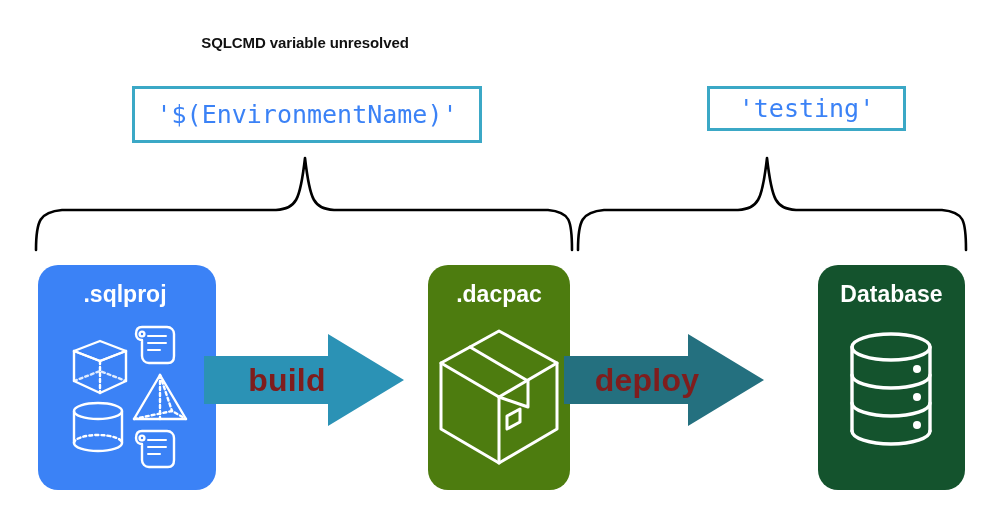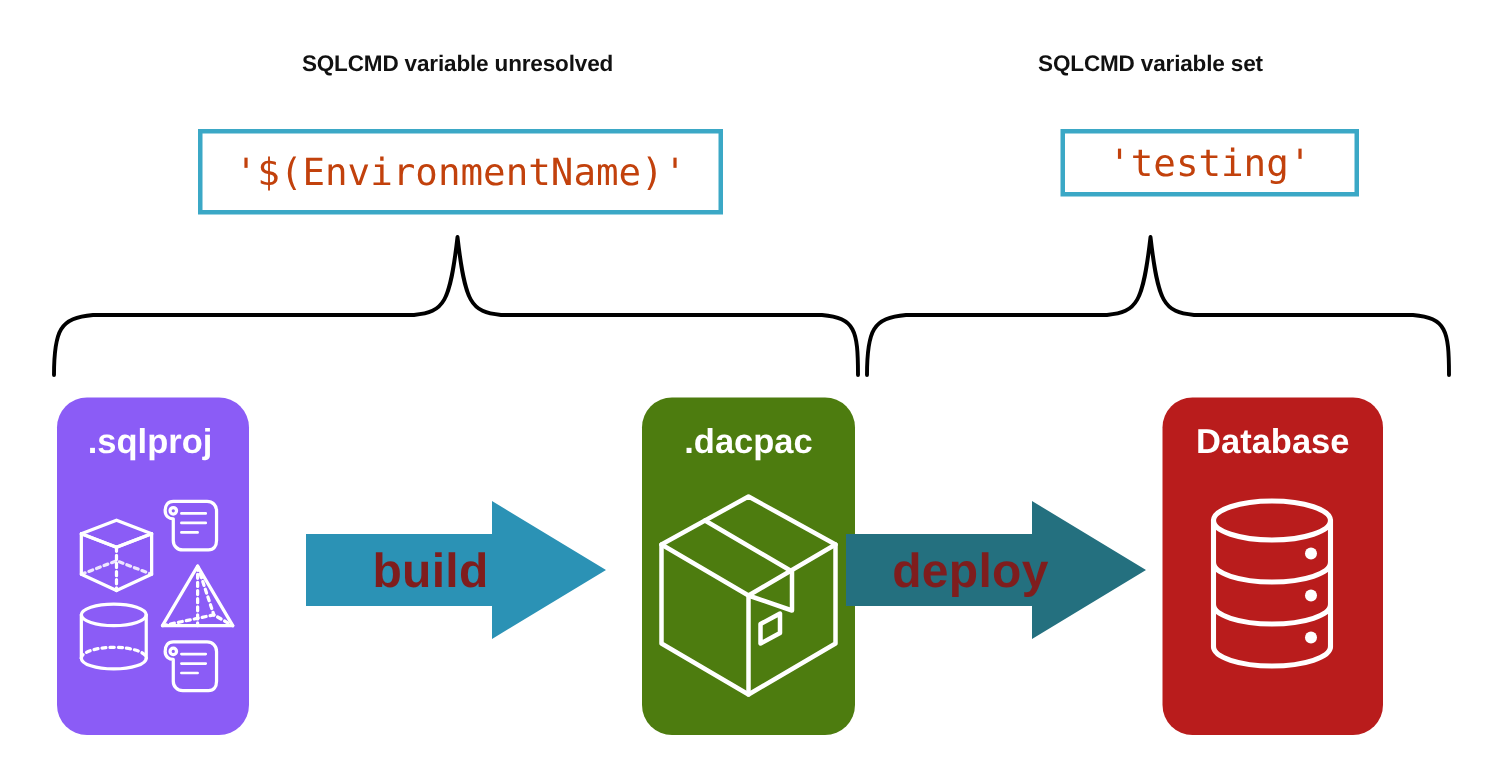--- a/index.html
+++ b/index.html
@@ -38,21 +38,21 @@
   .code-box {
     position: absolute;
     box-sizing: border-box;
     border: 3px solid #3ba8c6;
     background: #ffffff;
     display: flex;
     align-items: center;
     justify-content: center;
     font-family: "DejaVu Sans Mono", monospace;
     font-size: 25px;
-    color: #c2410c;
+    color: #3b82f6;
     letter-spacing: 0px;
   }
   #code-box-left  { left: 132px; top: 86px; width: 350px; height: 57px; }
   #code-box-right { left: 707px; top: 86px; width: 199px; height: 45px; text-align: right; }
 
   
   .brace-svg {
     position: absolute;
     top: 150px;
     left: 0;
@@ -61,23 +61,23 @@
     overflow: visible;
   }
 
   
   .stage-box {
     position: absolute;
     top: 265px;
     height: 225px;
     border-radius: 20px;
   }
-  #box-sqlproj  { left: 38px;  width: 128px; background: #8b5cf6; }
+  #box-sqlproj  { left: 38px;  width: 142px; background: #3b82f6; padding-left: 36px; }
   #box-dacpac   { left: 428px; width: 142px; background: #4d7c0f; }
-  #box-database { left: 775px; width: 147px; background: #b91c1c; }
+  #box-database { left: 818px; width: 147px; background: #14532d; }
 
   .stage-label {
     position: absolute;
     top: 16px;
     left: 0;
     width: 100%;
     text-align: center;
     font-family: "Liberation Sans", sans-serif;
     font-weight: bold;
     font-size: 23px;
@@ -121,21 +121,20 @@
     box-sizing: border-box;
     pointer-events: none;
   }
 </style>
 </head>
 <body>
 
 <div id="canvas">
 
   <div class="heading" id="heading-left">SQLCMD variable unresolved</div>
-  <div class="heading" id="heading-right">SQLCMD variable set</div>
 
   <div class="code-box" id="code-box-left">'$(EnvironmentName)'</div>
   <div class="code-box" id="code-box-right">'testing'</div>
 
   <svg class="brace-svg" viewBox="0 0 1000 110">
 
     <path d="M 36,100 C 36,70 40,62 62,60 L 276,60 C 296,58 300,52 305,8
              C 310,52 314,58 334,60 L 548,60 C 570,62 572,70 572,100" fill="none" stroke="#000000" stroke-width="2.6" stroke-linecap="round" stroke-linejoin="round"></path>
 
     <path d="M 578,100 C 578,70 582,62 604,60 L 738,60 C 758,58 762,52 767,8

